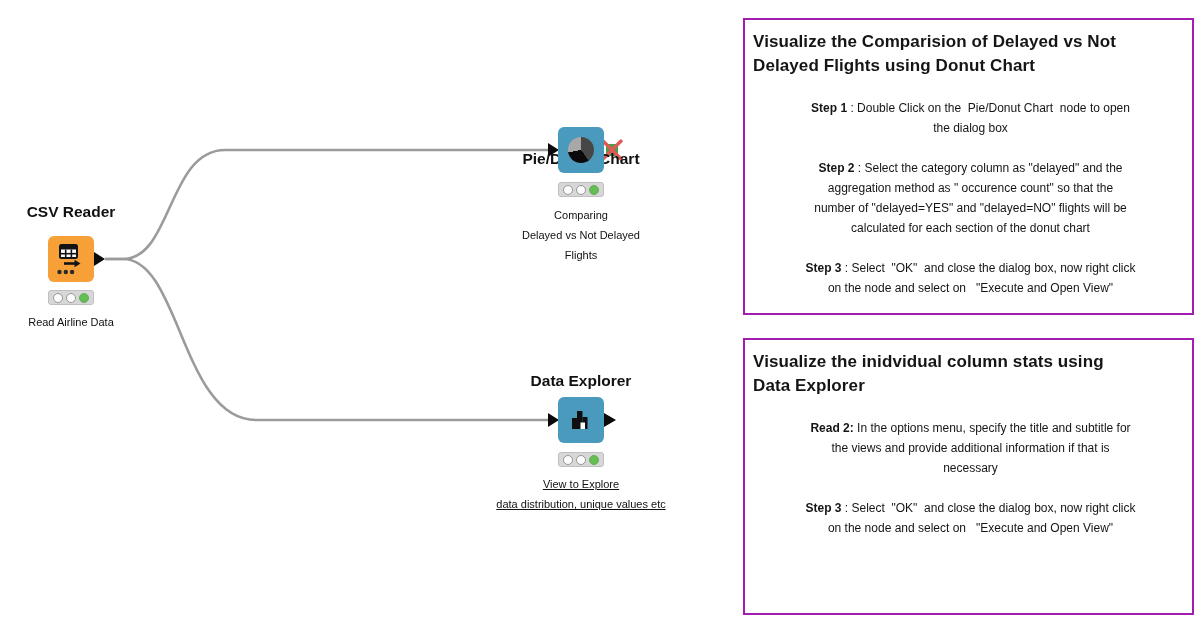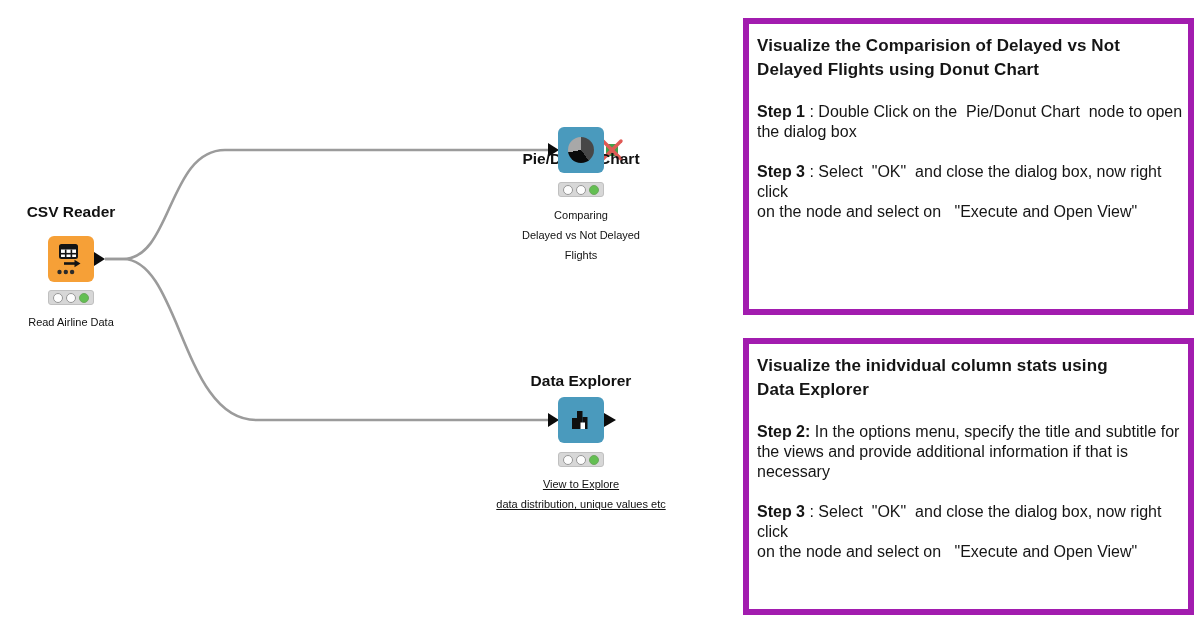--- a/index.html
+++ b/index.html
@@ -28,24 +28,24 @@
   .light.on { background:#63BF52; border-color:#6da85f; }
 
   
   .node-name { position:absolute; width:220px; text-align:center; font-weight:bold;
                font-size:15.5px; color:#111; white-space:pre-line; }
   .node-comment { position:absolute; width:320px; text-align:center; font-size:11px;
                   color:#111; line-height:20px; white-space:pre-line; }
 
   
   .annotation { position:absolute; left:743px; width:451px; background:#ffffff;
-                border:6px solid #a21caf; padding:6px 4px 6px 8px; color:#151515; }
+                border:2px solid #a21caf; padding:6px 4px 6px 8px; color:#151515; }
   .ann-title { font-weight:bold; font-size:17px; line-height:24px; margin-top:4px;
                white-space:pre-line; letter-spacing:0.1px; }
-  .step { font-size:16px; line-height:20px; margin-top:20px; white-space:pre-wrap; }
+  .step { font-size:12px; line-height:20px; margin-top:20px; white-space:pre-wrap;text-align:center; }
   .step b { font-weight:bold; }
 </style>
 </head>
 <body>
 
 <div id="canvas">
 
   <svg id="wires" width="1200" height="630" viewBox="0 0 1200 630">
     <path d="M 105 259 L 123 259 C 172 259 168 150 225 150 L 548 150" fill="none" stroke="#9B9B9B" stroke-width="2.6"></path>
     <path d="M 105 259 L 123 259 C 180 259 182 420 256 420 L 548 420" fill="none" stroke="#9B9B9B" stroke-width="2.6"></path>
@@ -112,27 +112,31 @@
     <span class="light on"></span>
   </div>
   <div class="node-comment" style="left:421px; top:474px;text-decoration:underline;">View to Explore
 data distribution, unique values etc</div>
 
   <div class="annotation" style="top:18px; height:297px;">
     <div class="ann-title">Visualize the Comparision of Delayed vs Not
 Delayed Flights using Donut Chart</div>
     <p class="step"><b>Step 1</b><span> : Double Click on the  Pie/Donut Chart  node to open
 the dialog box</span></p>
+    <p class="step"><b>Step 2</b><span> : Select the category column as "delayed" and the
+aggregation method as " occurence count" so that the
+number of "delayed=YES" and "delayed=NO" flights will be
+calculated for each section of the donut chart</span></p>
     <p class="step"><b>Step 3</b><span> : Select  "OK"  and close the dialog box, now right click
 on the node and select on   "Execute and Open View"</span></p>
   </div>
 
   <div class="annotation" style="top:338px; height:277px;">
     <div class="ann-title">Visualize the inidvidual column stats using
 Data Explorer</div>
-    <p class="step"><b>Step 2:</b><span> In the options menu, specify the title and subtitle for
+    <p class="step"><b>Read 2:</b><span> In the options menu, specify the title and subtitle for
 the views and provide additional information if that is
 necessary</span></p>
     <p class="step"><b>Step 3</b><span> : Select  "OK"  and close the dialog box, now right click
 on the node and select on   "Execute and Open View"</span></p>
   </div>
 
 </div>
 
 </body></html>

